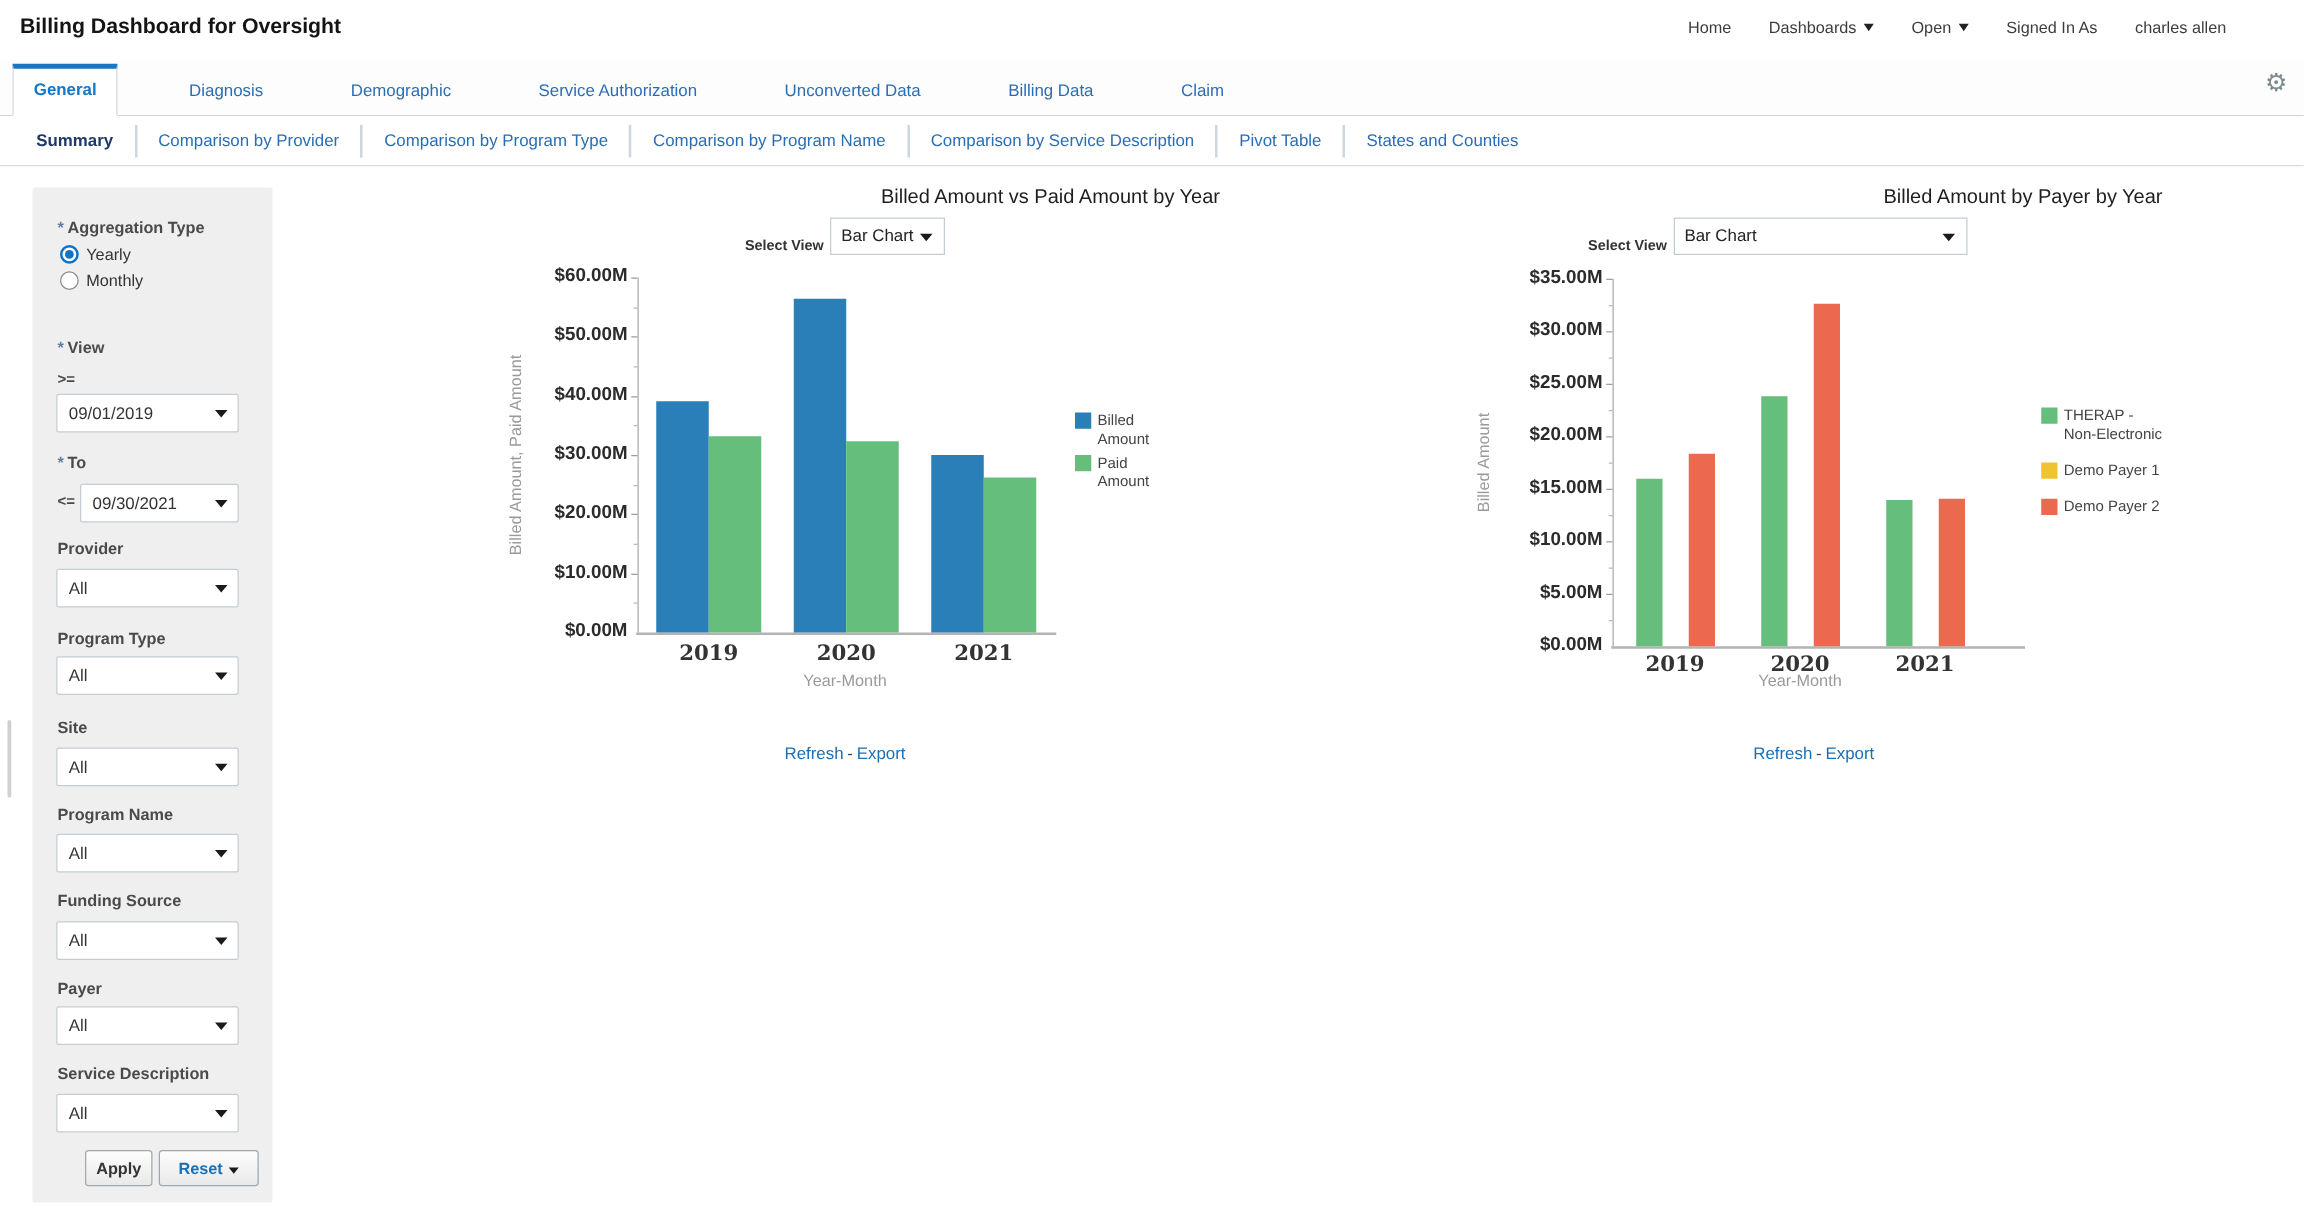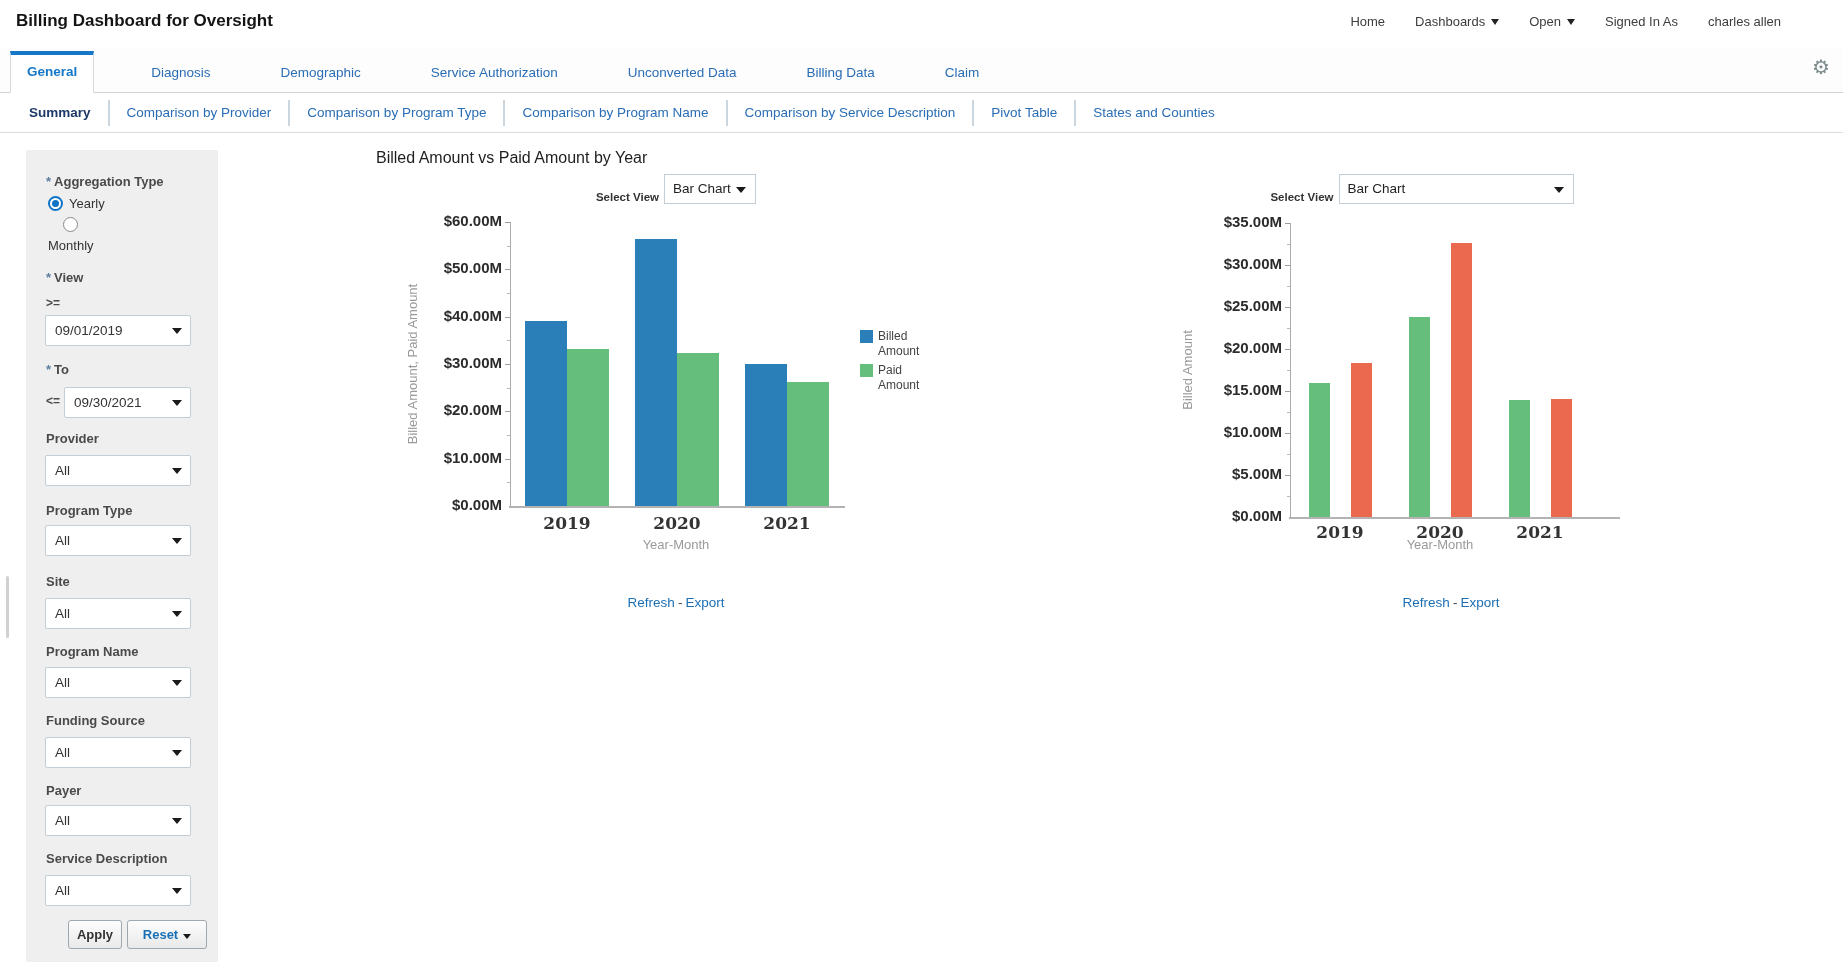--- a/index.html
+++ b/index.html
@@ -40,21 +40,21 @@
   .radio.checked::after { content:""; position:absolute; left:50%; top:50%; width:7px; height:7px; margin:-3.5px 0 0 -3.5px; border-radius:50%; background:#1073c6; }
   .dd { position:absolute; height:31px; background:#fff; border:1px solid #c3cdd5; border-radius:2px; font-size:13.5px; color:#333; line-height:29px; padding-left:9px; cursor:pointer; }
   .dd .tri { position:absolute; right:8px; top:12px; width:0; height:0; border-left:5px solid transparent; border-right:5px solid transparent; border-top:6px solid #1a1a1a; }
   .btn { position:absolute; height:29px; border:1px solid #9fa8ae; border-radius:3px; background:linear-gradient(#fdfdfd,#e9e9e9); font-size:13px; font-weight:bold; text-align:center; line-height:27px; cursor:pointer; }
   .btn.apply { color:#333; }
   .btn.reset { color:#1b6fb5; }
   .btn .tri-s { display:inline-block; width:0; height:0; border-left:4.5px solid transparent; border-right:4.5px solid transparent; border-top:5.5px solid #1a1a1a; margin-left:5px; }
 
   
   .chart { position:absolute; }
-  .chart-title { position:absolute; top:4px; font-size:16px; color:#1e1e1e; text-align:left; white-space:nowrap; }
+  .chart-title { position:absolute; top:4px; font-size:16px; color:#1e1e1e; text-align:right; white-space:nowrap; }
   .selectview { position:absolute; top:29px; display:flex; justify-content:center; align-items:center; }
   .selectview .sv-label { font-size:11.5px; font-weight:bold; color:#333; margin-right:5px;margin-top:16px; }
   .sv-box { position:relative; height:30px; background:#fff; border:1px solid #c3cdd5; font-size:13.5px; color:#222; line-height:28px; padding-left:8px; cursor:pointer; }
   .sv-box .tri { position:absolute; right:9px; top:12px; width:0; height:0; border-left:5px solid transparent; border-right:5px solid transparent; border-top:6px solid #1a1a1a; }
   .plot-region { position:absolute; left:0; top:0; right:0; bottom:0; }
   .axis-text { position:absolute; font-size:15px; font-weight:bold; color:#2b2b2b; text-align:right; }
   .cat-text { position:absolute; font-family:"DejaVu Serif", serif; font-size:17px; font-weight:bold; color:#333; text-align:center; }
   .gray-label { position:absolute; font-size:13px; color:#9a9a9a; text-align:center; white-space:nowrap; }
   .ylabel { position:absolute; font-size:13px; color:#9a9a9a; white-space:nowrap; transform:translate(-50%,-50%) rotate(-90deg); }
   .legend { position:absolute; display:flex; flex-direction:column; }
@@ -123,21 +123,21 @@
 
 <div class="splitter-nub"></div>
 
 <div class="sidebar">
 
   <div class="f-label" style="top:24px;"><span class="req">*</span><span>Aggregation Type</span></div>
   <div class="radio-row" style="top:46px;">
     <span class="radio checked"></span>
     <span>Yearly</span>
   </div>
-  <div class="radio-row" style="top:67px;flex-direction:column;">
+  <div class="radio-row" style="top:67px;">
     <span class="radio"></span>
     <span>Monthly</span>
   </div>
 
   <div class="f-label" style="top:120px;"><span class="req">*</span><span>View</span></div>
   <div class="f-op" style="top:146px;">&gt;=</div>
   <div class="dd" style="left:19px; top:165px; width:146px;"><span>09/01/2019</span><span class="tri"></span></div>
 
   <div class="f-label" style="top:212px;"><span class="req">*</span><span>To</span></div>
   <div class="f-op" style="top:244px;">&lt;=</div>
@@ -217,20 +217,21 @@
         </div>
       </div>
     </div>
   <div class="gray-label" style="left:26px; width:600px; top:392px;">Year-Month</div>
   <div class="chart-links" style="left:26px; width:600px; top:450px;">
     <a>Refresh</a><span class="dash">-</span><a>Export</a>
   </div>
 </div>
 
 <div class="chart" id="chart-1" style="left:1060px; top:145px; width:720px; height:490px;">
+  <div class="chart-title" style="left:70px; width:600px;">Billed Amount by Payer by Year</div>
   <div class="selectview" style="left:62px; width:600px;">
     <span class="sv-label">Select View</span>
     <div class="sv-box" style="width:235px;"><span>Bar Chart</span><span class="tri"></span></div>
   </div>
   <div class="plot-region">
       <div style="position: absolute; left: 230px; top: 78px; width: 1px; height: 294px; background: rgb(171, 171, 171);"></div>
       <div style="position: absolute; left: 229px; top: 372px; width: 331px; height: 2px; background: rgb(179, 179, 179);"></div>
       <div class="axis-text" style="left: 136px; top: 362px; width: 86px;">$0.00M</div>
       <div style="position: absolute; left: 227px; top: 351px; width: 3px; height: 1px; background: rgb(184, 184, 184);"></div>
       <div class="axis-text" style="left: 136px; top: 320px; width: 86px;">$5.00M</div>
@@ -256,18 +257,32 @@
       <div class="ylabel" style="left: 127px; top: 225px;">Billed Amount</div>
       <div class="bar" style="left: 248.5px; top: 237.6px; width: 21px; height: 134.4px; background: rgb(102, 190, 125);"></div>
       <div class="bar" style="left: 290.5px; top: 218.28px; width: 21px; height: 153.72px; background: rgb(235, 106, 79);"></div>
       <div class="cat-text" style="left: 235px; top: 377px; width: 90px;">2019</div>
       <div class="bar" style="left: 348.5px; top: 172.08px; width: 21px; height: 199.92px; background: rgb(102, 190, 125);"></div>
       <div class="bar" style="left: 390.5px; top: 98.16px; width: 21px; height: 273.84px; background: rgb(235, 106, 79);"></div>
       <div class="cat-text" style="left: 335px; top: 377px; width: 90px;">2020</div>
       <div class="bar" style="left: 448.5px; top: 255.24px; width: 21px; height: 116.76px; background: rgb(102, 190, 125);"></div>
       <div class="bar" style="left: 490.5px; top: 253.56px; width: 21px; height: 118.44px; background: rgb(235, 106, 79);"></div>
       <div class="cat-text" style="left: 435px; top: 377px; width: 90px;">2021</div>
+      <div class="legend" style="left: 573px; top: 180px; gap: 14px;">
+        <div class="legend-item">
+          <div class="legend-swatch" style="background: rgb(102, 190, 125);"></div>
+          <div class="legend-text" style="width: 82px;">THERAP - Non-Electronic</div>
+        </div>
+        <div class="legend-item">
+          <div class="legend-swatch" style="background: rgb(240, 195, 48);"></div>
+          <div class="legend-text" style="width: 82px;">Demo Payer 1</div>
+        </div>
+        <div class="legend-item">
+          <div class="legend-swatch" style="background: rgb(235, 106, 79);"></div>
+          <div class="legend-text" style="width: 82px;">Demo Payer 2</div>
+        </div>
+      </div>
     </div>
   <div class="gray-label" style="left:80px; width:600px; top:392px;">Year-Month</div>
   <div class="chart-links" style="left:91px; width:600px; top:450px;">
     <a>Refresh</a><span class="dash">-</span><a>Export</a>
   </div>
 </div>
 
 </body></html>

